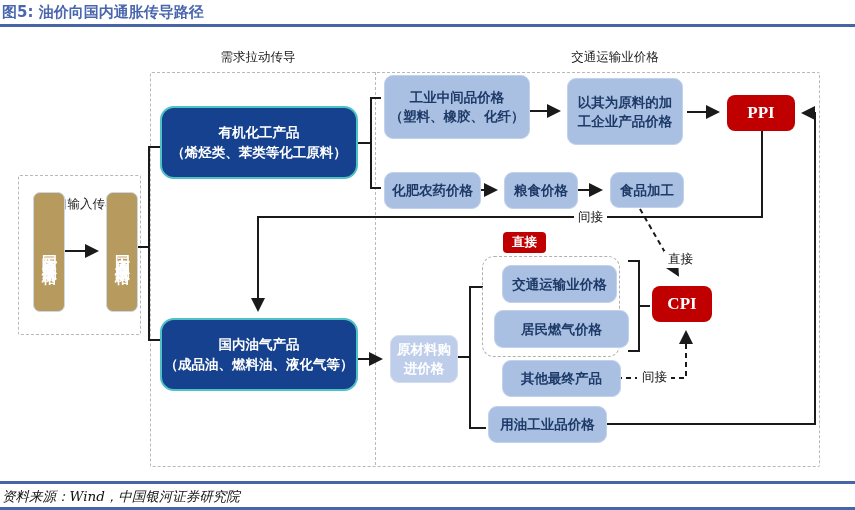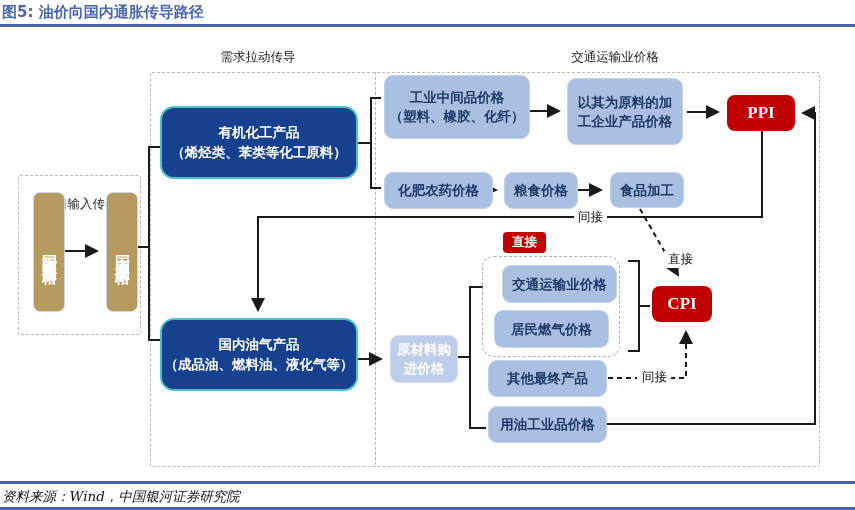--- a/index.html
+++ b/index.html
@@ -85,31 +85,31 @@
 
   <div class="abs box darkbox z2" style="left:160px;top:106px;width:198px;height:73px;">有机化工产品
 （烯烃类、苯类等化工原料）</div>
   <div class="abs box darkbox z2" style="left:160px;top:318px;width:198px;height:73px;">国内油气产品
 （成品油、燃料油、液化气等）</div>
 
   <div class="abs box bluebox z2" style="left:384px;top:75px;width:146px;height:64px;">工业中间品价格
 （塑料、橡胶、化纤）</div>
   <div class="abs box bluebox z2" style="left:567px;top:78px;width:116px;height:67px;">以其为原料的加
 工企业产品价格</div>
-  <div class="abs box bluebox z2" style="left:384px;top:172px;width:109px;height:37px;">化肥农药价格</div>
+  <div class="abs box bluebox z2" style="left:384px;top:172px;width:97px;height:37px;">化肥农药价格</div>
   <div class="abs box bluebox z2" style="left:504px;top:172px;width:74px;height:37px;">粮食价格</div>
   <div class="abs box bluebox z2" style="left:610px;top:172px;width:74px;height:36px;">食品加工</div>
   <div class="abs box redbox z2" style="left:727px;top:95px;width:68px;height:36px;">PPI</div>
 
   <div class="abs z3" style="left:503px;top:231px;">
     <span class="badge">直接</span>
   </div>
   <div class="abs box bluebox z3" style="left:494px;top:265px;width:115px;height:38px;margin-left:8px;">交通运输业价格</div>
-  <div class="abs box bluebox z3" style="left:494px;top:310px;width:115px;height:38px;">居民燃气价格</div>
-  <div class="abs box bluebox z2" style="left:488px;top:360px;width:119px;height:37px;">其他最终产品</div>
+  <div class="abs box bluebox z3" style="left:494px;top:310px;width:135px;height:38px;">居民燃气价格</div>
+  <div class="abs box bluebox z2" style="left:502px;top:360px;width:119px;height:37px;">其他最终产品</div>
   <div class="abs box bluebox z2" style="left:488px;top:406px;width:119px;height:37px;">用油工业品价格</div>
   <div class="abs box palebox z2" style="left:390px;top:335px;width:68px;height:48px;">原材料购
 进价格</div>
   <div class="abs box redbox z2" style="left:652px;top:286px;width:60px;height:36px;">CPI</div>
 
   <div class="abs linelabel z3" style="left:574px;top:209px;">间接</div>
   <div class="abs linelabel z3" style="left:664px;top:251px;">直接</div>
   <div class="abs linelabel z3" style="left:638px;top:369px;">间接</div>
 
   <div class="abs rule z2" style="left:0;top:481px;width:855px;"></div>

